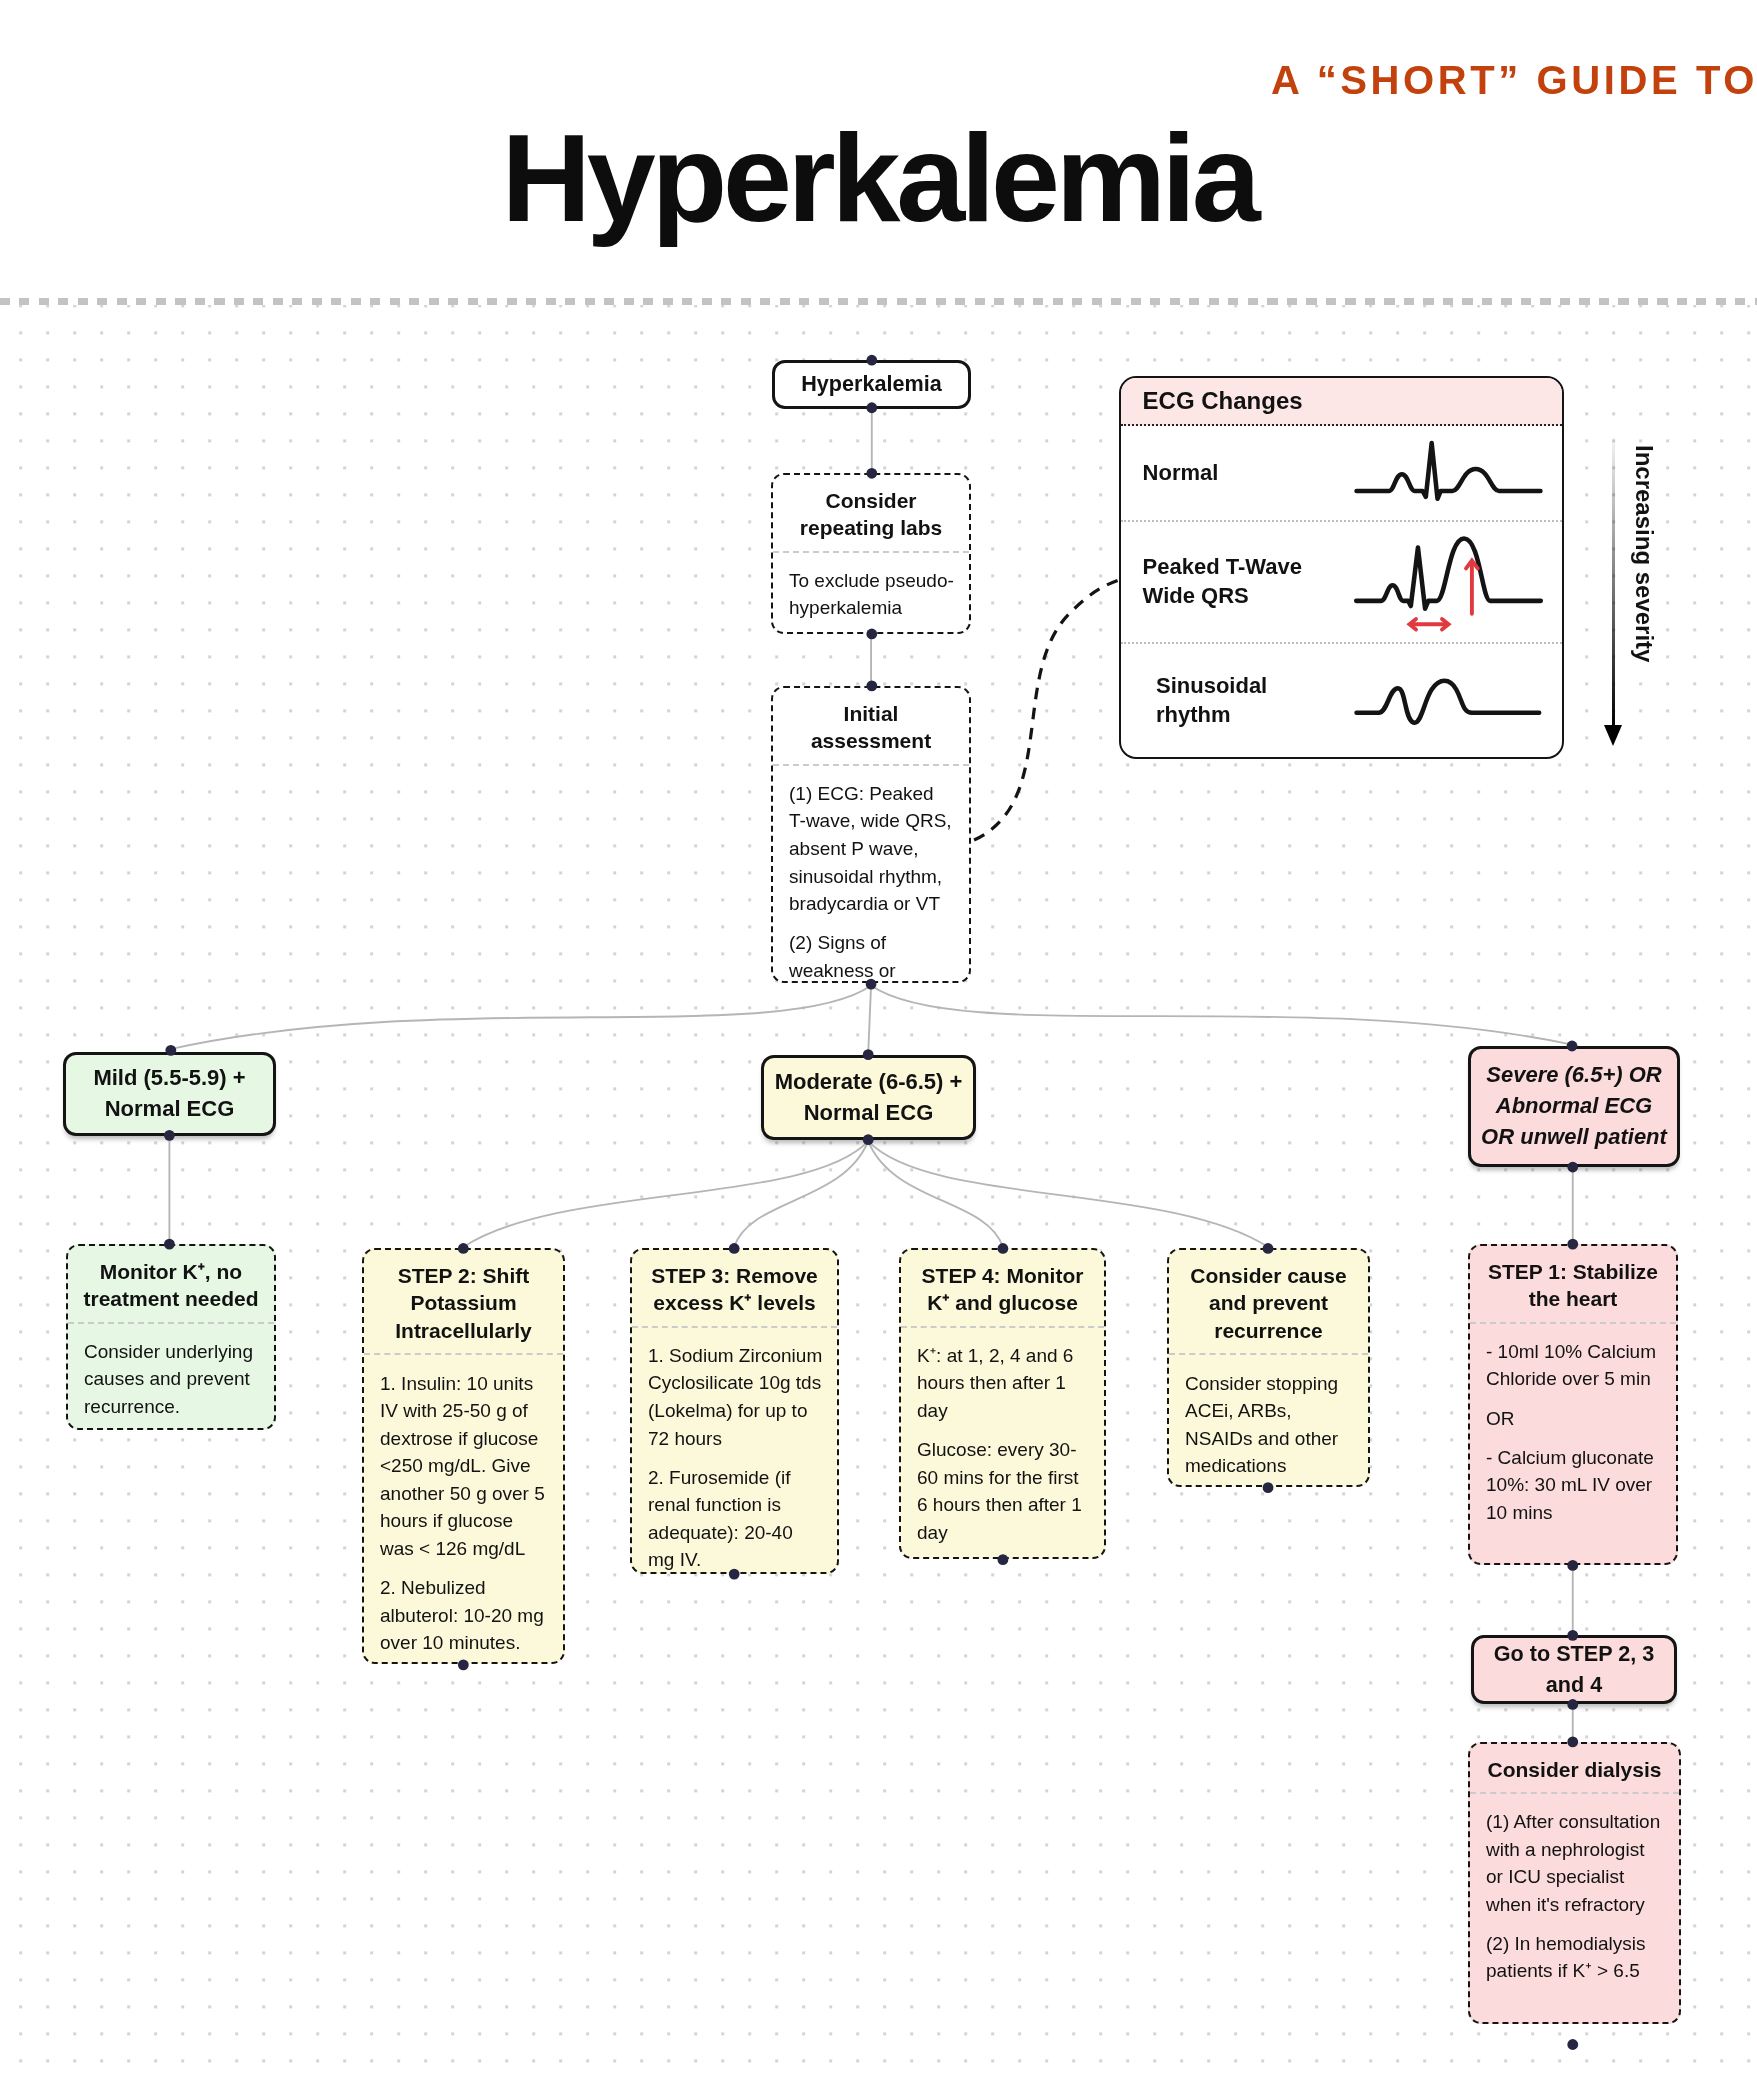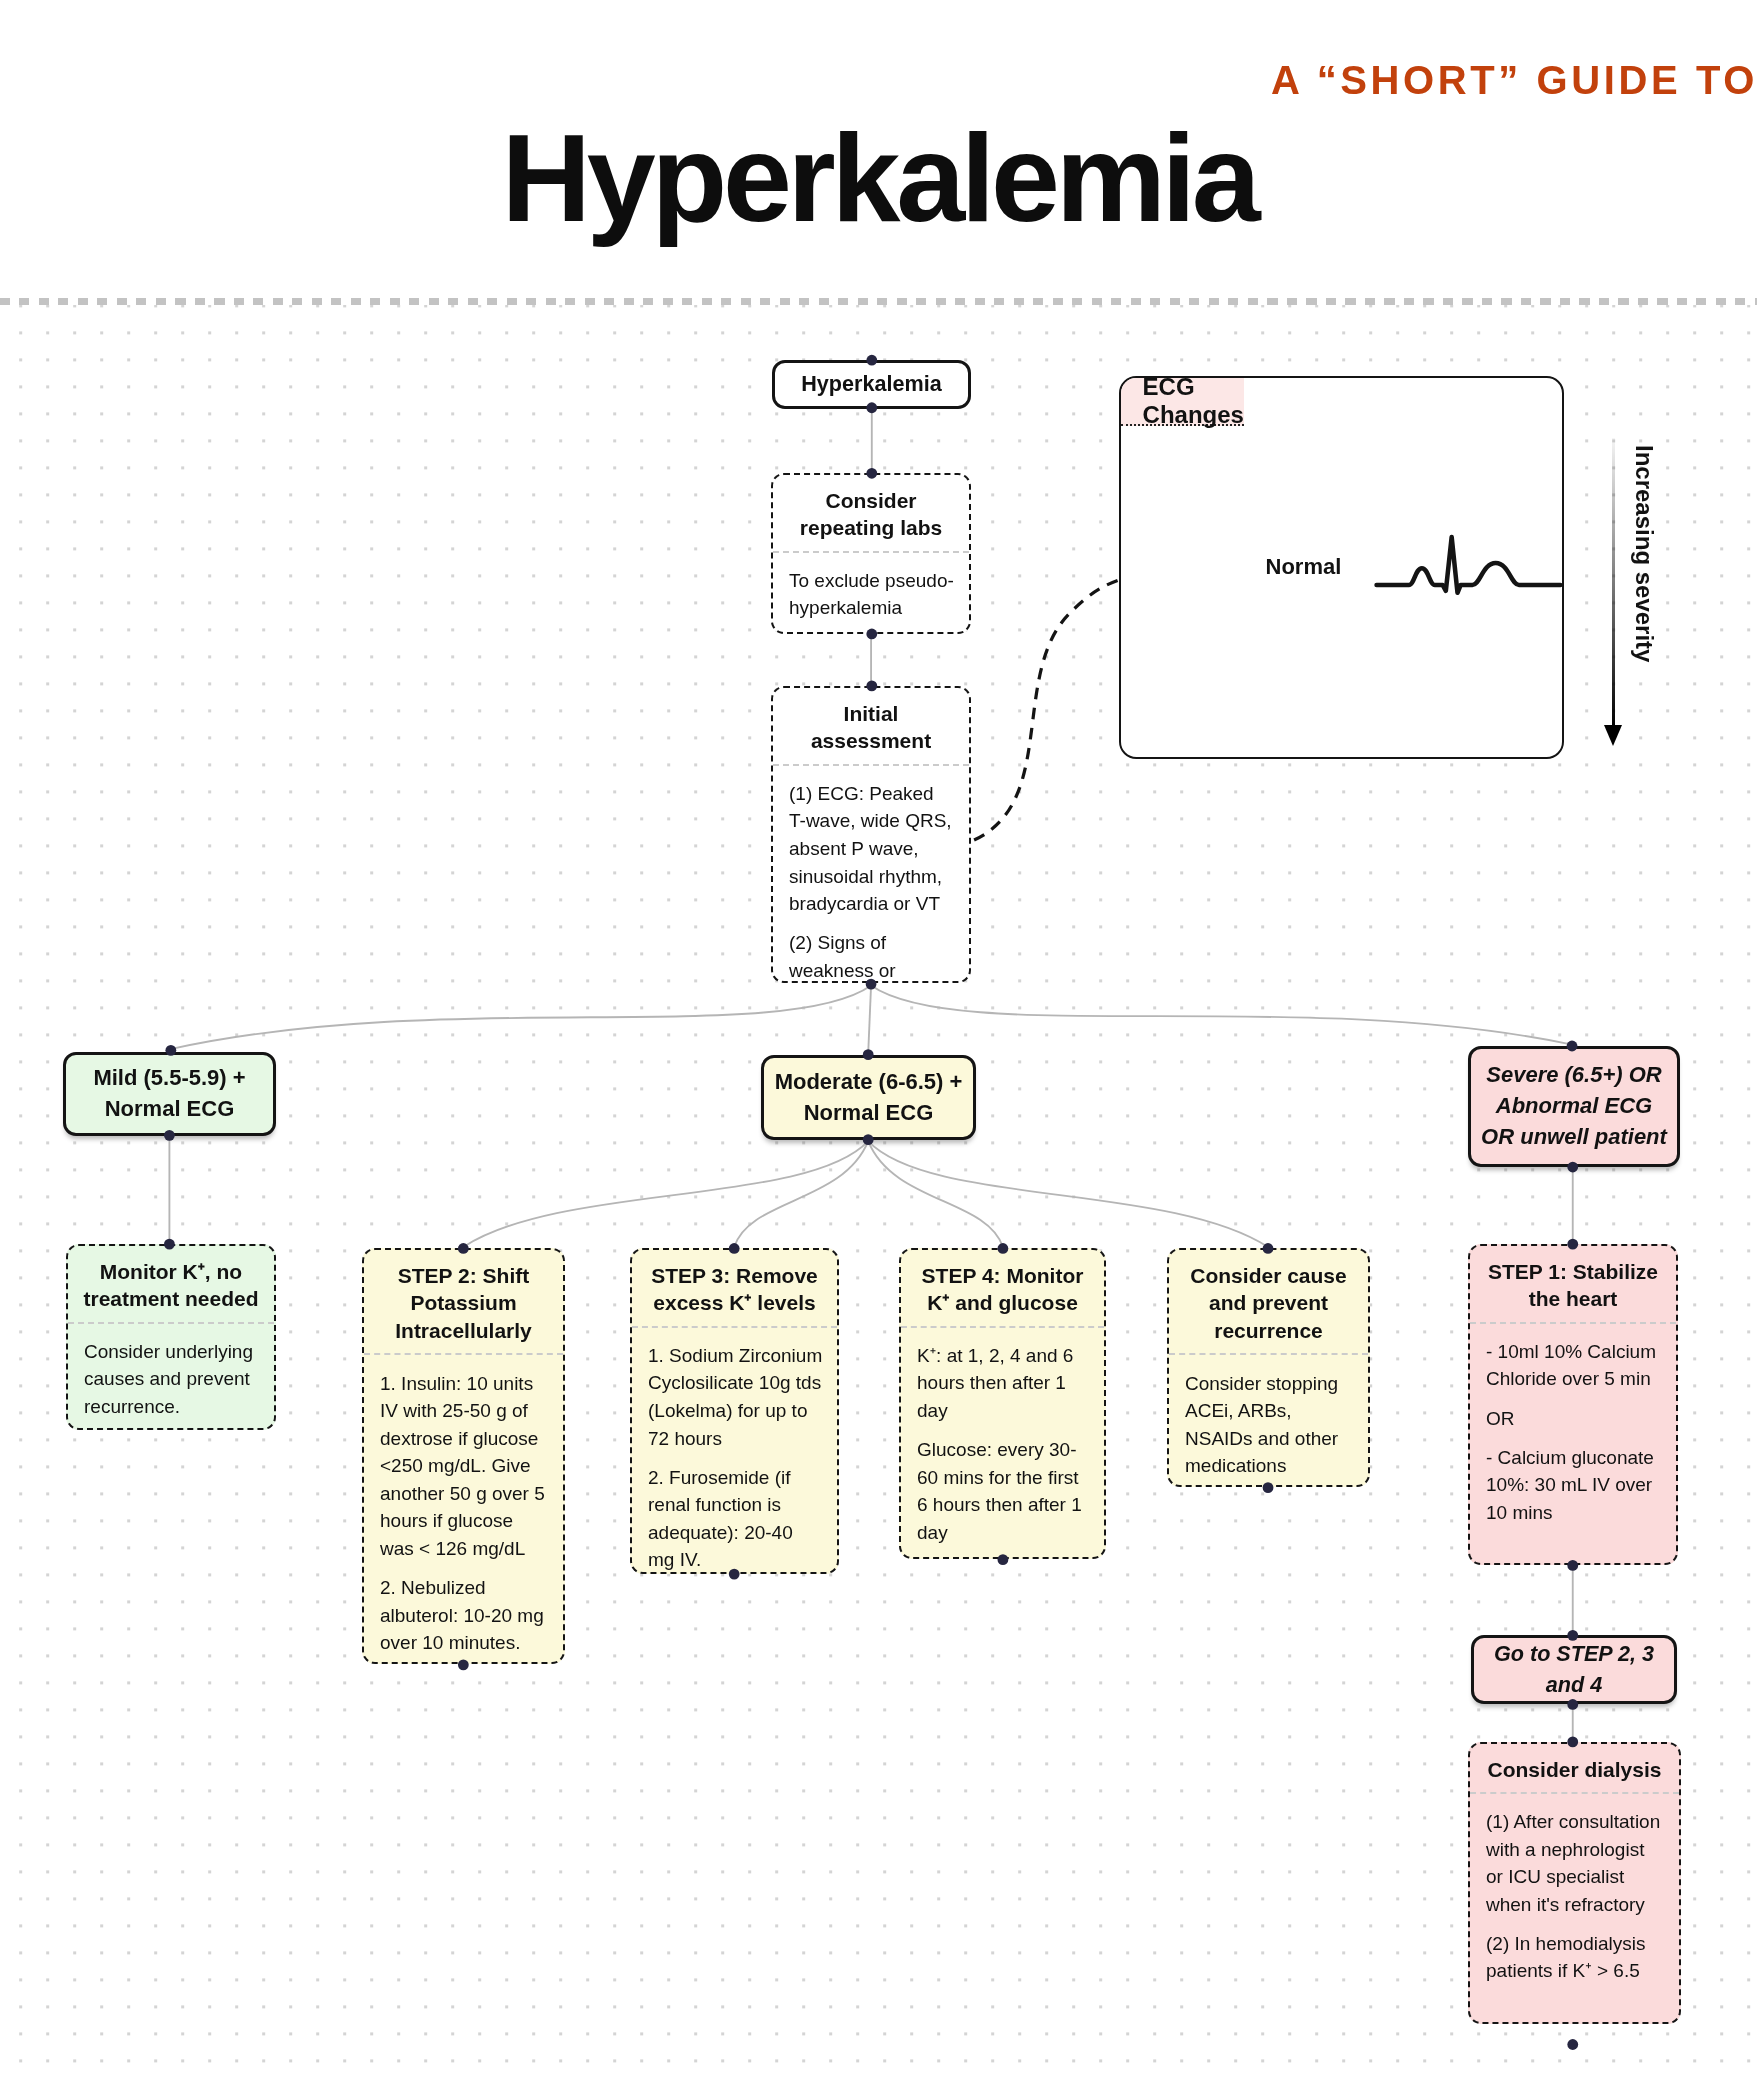--- a/index.html
+++ b/index.html
@@ -45,21 +45,21 @@
   .node-body{font-size:19px;line-height:1.45;padding:2.9px 14.4px 7.2px 16px;text-align:left;}
   .node-body p{margin:11.5px 0;}
   .center-label{
     display:flex;align-items:center;justify-content:center;height:100%;
     font-weight:bold;font-size:22px;line-height:1.4;text-align:center;padding:0 7.2px;box-sizing:border-box;
   }
   
   .ecg-panel{
     position:absolute;left:1119px;top:376px;width:445px;height:383px;
     box-sizing:border-box;background:#ffffff;border:2.9px solid #141414;border-radius:17.3px;
-    overflow:hidden;display:flex;
+    overflow:hidden;display:flex;flex-direction:column;
   }
   .ecg-header{
     background:#fce7e6;height:48px;flex:0 0 48px;display:flex;align-items:center;
     font-weight:bold;font-size:24px;padding-left:21.6px;
     border-bottom:2.9px dotted #222222;box-sizing:border-box;
   }
   .ecg-row{
     display:flex;align-items:center;justify-content:space-between;
     padding:0 16px 0 21.6px;box-sizing:border-box;
   }
@@ -204,21 +204,21 @@
 
   <div class="flow-node with-divider bg-pink" style="left:1468px;top:1244px;width:210px;height:321px;">
     <div class="node-title">STEP 1: Stabilize the heart</div>
     <div class="node-body">
       <p>- 10ml 10% Calcium Chloride over 5 min</p>
       <p>OR</p>
       <p>- Calcium gluconate 10%: 30 mL IV over 10 mins</p>
     </div>
   </div>
 
-  <div class="flow-node solid bg-pink" style="left:1471px;top:1635px;width:206px;height:69px;font-style:italic;">
+  <div class="flow-node solid bg-pink" style="left:1471px;top:1635px;width:206px;height:69px;">
     <div class="center-label" style="font-size:21.6px;">Go to STEP 2, 3 and 4</div>
   </div>
 
   <div class="flow-node with-divider bg-pink" style="left:1468px;top:1742px;width:213px;height:282px;">
     <div class="node-title">Consider dialysis</div>
     <div class="node-body">
       <p>(1) After consultation with a nephrologist or ICU specialist when it's refractory</p>
       <p>(2) In hemodialysis patients if K⁺ &gt; 6.5</p>
     </div>
   </div>

